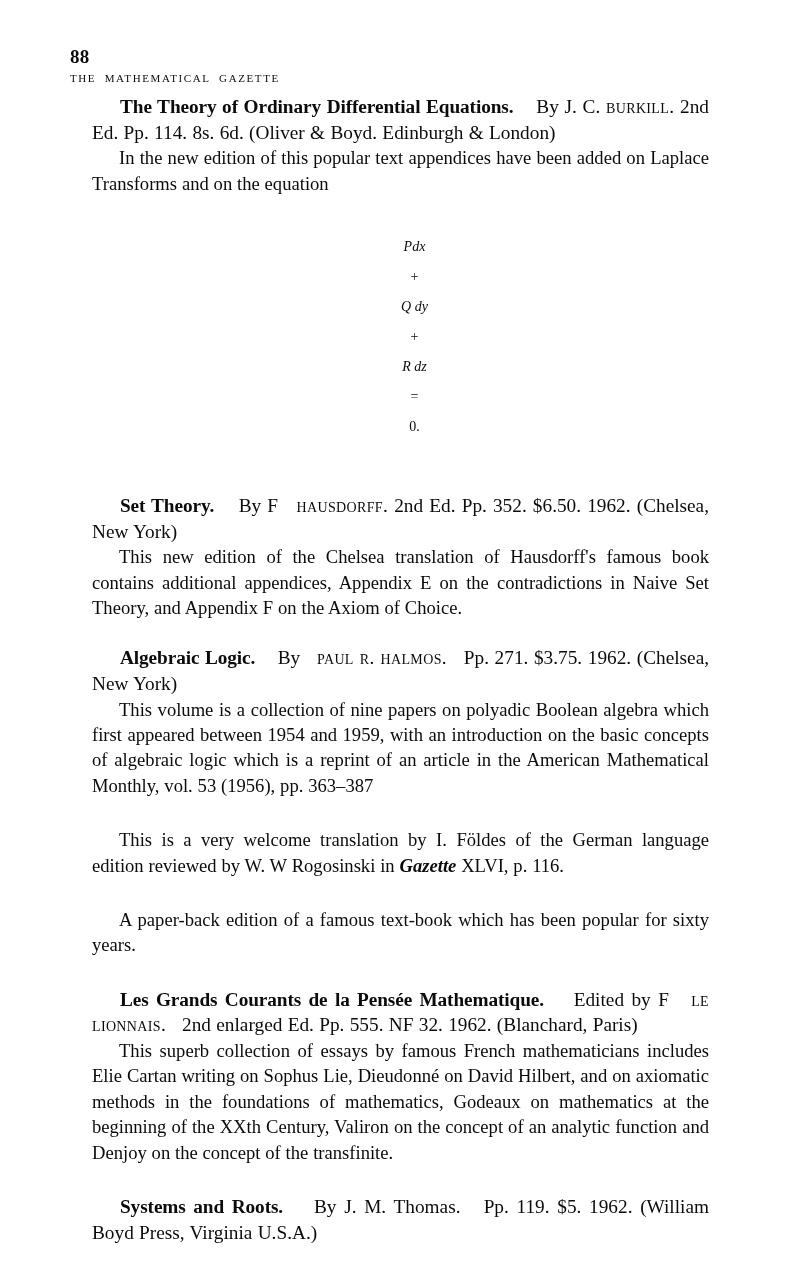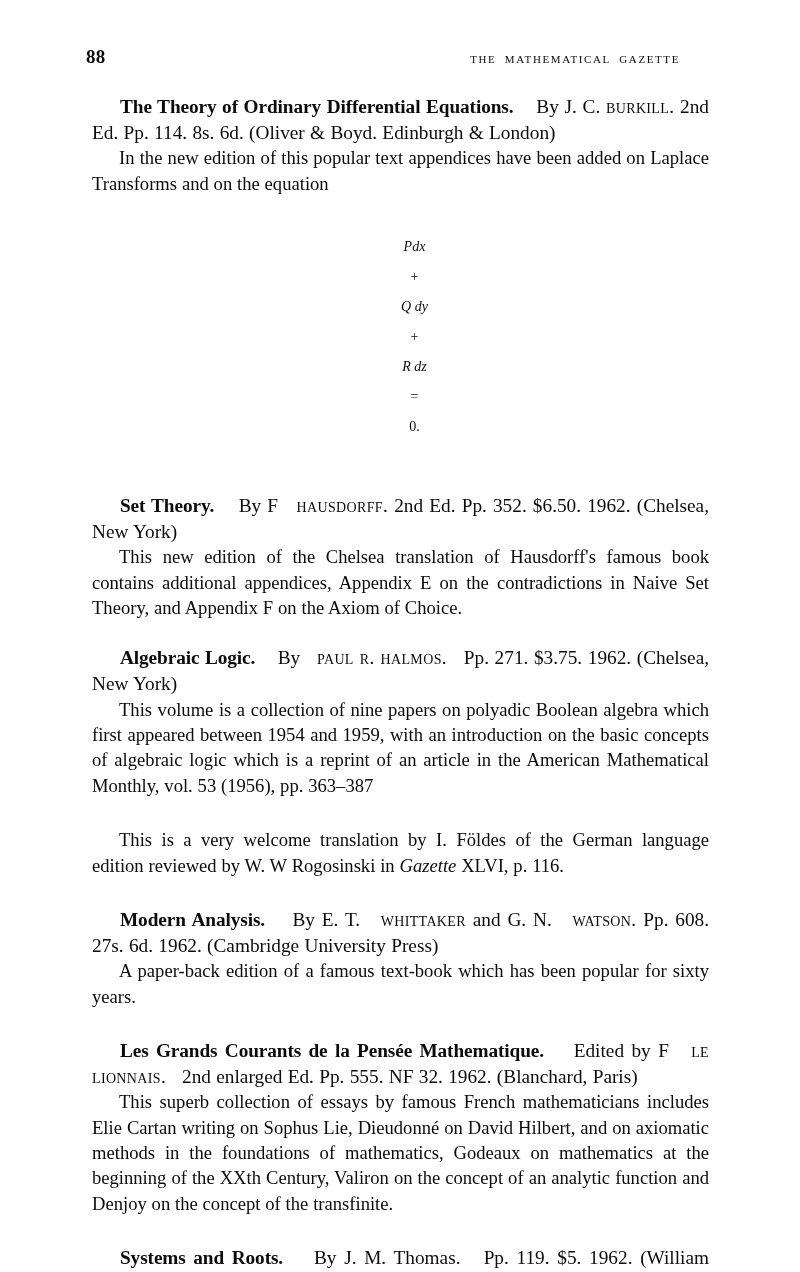--- a/index.html
+++ b/index.html
@@ -15,26 +15,27 @@
     background: #ffffff;
     margin: 0 auto;
     overflow: hidden;
     font-family: "Liberation Serif", "DejaVu Serif", serif;
     color: #0b0b0b;
   }
 
   
   .running-head {
     position: absolute;
-    left: 86px;
+    left: 70px;
     top: 46px;
     width: 628px;
     height: 24px;
     display: flex;
     align-items: baseline;
+    flex-direction: column;
   }
   .folio {
     font-size: 19px;
     font-weight: 700;
     letter-spacing: 0.2px;
     white-space: pre;
   }
   .head-title {
     flex: 1;
     text-align: right;
@@ -95,21 +96,21 @@
   .equation {
     font-size: 14px;
     line-height: 30px;
     text-align: center;
     font-style: italic;
     margin: 6px 0 6px 0;
     white-space: pre;
   }
   .equation .up { font-style: normal; }
 
-  .it { font-style: italic; }
+  .it { font-style: italic; font-weight: bold; }
 
   
   .gap-sm { height: 9px; }
   .gap-md { height: 13px; }
   .gap-lg { height: 17px; }
 
   .wide-space { white-space: pre; }
 </style>
 </head>
 <body>
@@ -176,31 +177,20 @@
 
     <div class="entry">
       <p class="entry-body">
         <span>This is a very welcome translation by I. Földes of the German language edition reviewed by W. W  Rogosinski in </span><span class="it">Gazette</span><span> XLVI, p. 116.</span>
       </p>
     </div>
 
     <div class="gap-lg"></div>
 
     <div class="entry">
-      <p class="entry-head">
-        <span class="title">Modern Analysis.</span>
-        <span class="wide-space">&nbsp; </span>
-        <span class="details">By E. T.</span>
-        <span class="wide-space"> </span>
-        <span class="sc">WHITTAKER</span>
-        <span class="details">and G. N.</span>
-        <span class="wide-space"> </span>
-        <span class="sc">WATSON.</span>
-        <span class="details">Pp. 608.  27s. 6d.  1962.  (Cambridge University Press)</span>
-      </p>
       <p class="entry-body">A paper-back edition of a famous text-book which has been popular for sixty years.</p>
     </div>
 
     <div class="gap-lg"></div>
 
     <div class="entry">
       <p class="entry-head">
         <span class="title">Les Grands Courants de la Pensée Mathematique.</span>
         <span class="wide-space">&nbsp; </span>
         <span class="details">Edited by F</span>

